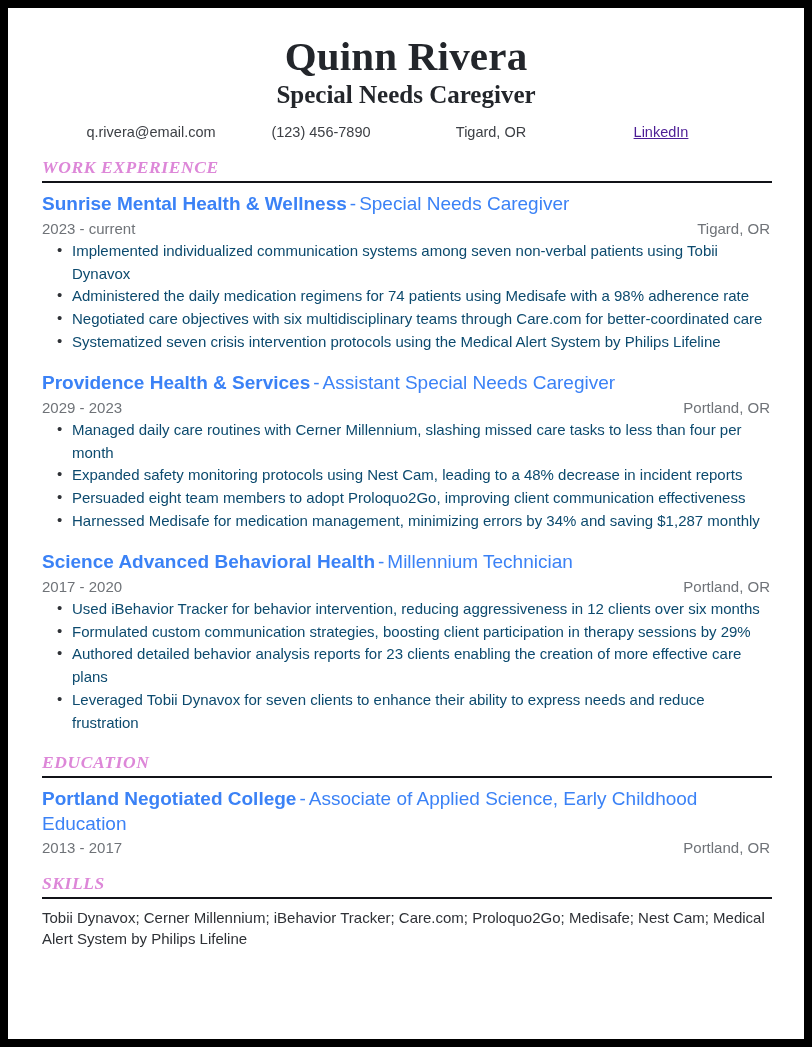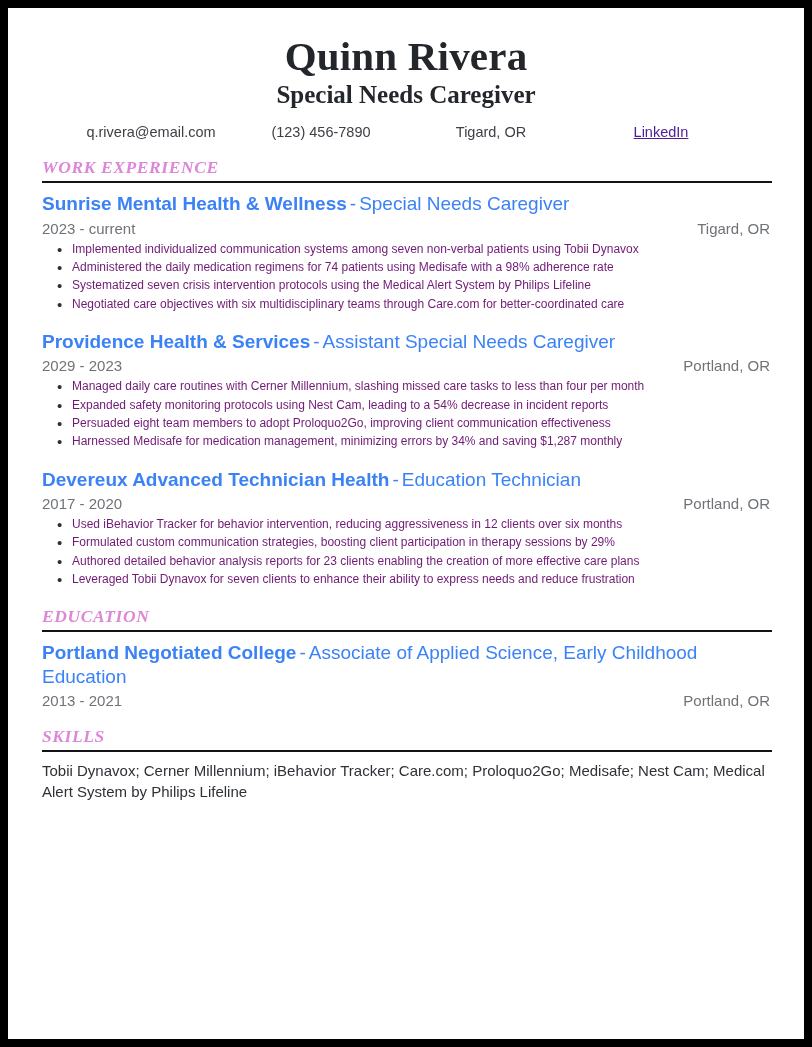--- a/index.html
+++ b/index.html
@@ -114,23 +114,23 @@
   }
 
   ul.bullets {
     list-style: none;
     margin: 3px 0 0 0;
     padding: 0;
   }
   ul.bullets li {
     position: relative;
     padding-left: 30px;
-    font-size: 12px;
+    font-size: 15px;
     line-height: 1.53;
-    color: #701a75;
+    color: #0c4a6e;
   }
   ul.bullets li::before {
     content: "\2022";
     position: absolute;
     left: 15px;
     top: -1px;
     font-size: 15px;
     color: #2e3136;
   }
 
@@ -165,39 +165,39 @@
       <div id="work-entries">
           <div class="entry">
             <div class="entry-heading"><span class="org">Sunrise Mental Health &amp; Wellness</span><span class="dash">-</span><span class="role">Special Needs Caregiver</span></div>
             <div class="meta-row">
               <span>2023 - current</span>
               <span>Tigard, OR</span>
             </div>
             <ul class="bullets">
               <li>Implemented individualized communication systems among seven non-verbal patients using Tobii Dynavox</li>
               <li>Administered the daily medication regimens for 74 patients using Medisafe with a 98% adherence rate</li>
+              <li>Negotiated care objectives with six multidisciplinary teams through Care.com for better-coordinated care</li>
               <li>Systematized seven crisis intervention protocols using the Medical Alert System by Philips Lifeline</li>
-              <li>Negotiated care objectives with six multidisciplinary teams through Care.com for better-coordinated care</li>
             </ul>
           </div>
           <div class="entry">
             <div class="entry-heading"><span class="org">Providence Health &amp; Services</span><span class="dash">-</span><span class="role">Assistant Special Needs Caregiver</span></div>
             <div class="meta-row">
               <span>2029 - 2023</span>
               <span>Portland, OR</span>
             </div>
             <ul class="bullets">
               <li>Managed daily care routines with Cerner Millennium, slashing missed care tasks to less than four per month</li>
-              <li>Expanded safety monitoring protocols using Nest Cam, leading to a 54% decrease in incident reports</li>
+              <li>Expanded safety monitoring protocols using Nest Cam, leading to a 48% decrease in incident reports</li>
               <li>Persuaded eight team members to adopt Proloquo2Go, improving client communication effectiveness</li>
               <li>Harnessed Medisafe for medication management, minimizing errors by 34% and saving $1,287 monthly</li>
             </ul>
           </div>
           <div class="entry">
-            <div class="entry-heading"><span class="org">Devereux Advanced Technician Health</span><span class="dash">-</span><span class="role">Education Technician</span></div>
+            <div class="entry-heading"><span class="org">Science Advanced Behavioral Health</span><span class="dash">-</span><span class="role">Millennium Technician</span></div>
             <div class="meta-row">
               <span>2017 - 2020</span>
               <span>Portland, OR</span>
             </div>
             <ul class="bullets">
               <li>Used iBehavior Tracker for behavior intervention, reducing aggressiveness in 12 clients over six months</li>
               <li>Formulated custom communication strategies, boosting client participation in therapy sessions by 29%</li>
               <li>Authored detailed behavior analysis reports for 23 clients enabling the creation of more effective care plans</li>
               <li>Leveraged Tobii Dynavox for seven clients to enhance their ability to express needs and reduce frustration</li>
             </ul>
@@ -205,21 +205,21 @@
         </div>
     </div>
 
     <div class="section">
       <div class="section-title">EDUCATION</div>
       <div class="rule"></div>
       <div id="education-entries">
           <div class="entry">
             <div class="entry-heading"><span class="org">Portland Negotiated College</span><span class="dash">-</span><span class="role">Associate of Applied Science, Early Childhood Education</span></div>
             <div class="meta-row">
-              <span>2013 - 2021</span>
+              <span>2013 - 2017</span>
               <span>Portland, OR</span>
             </div>
           </div>
         </div>
     </div>
 
     <div class="section">
       <div class="section-title">SKILLS</div>
       <div class="rule"></div>
       <div class="skills-text">Tobii Dynavox; Cerner Millennium; iBehavior Tracker; Care.com; Proloquo2Go; Medisafe; Nest Cam; Medical Alert System by Philips Lifeline</div>

